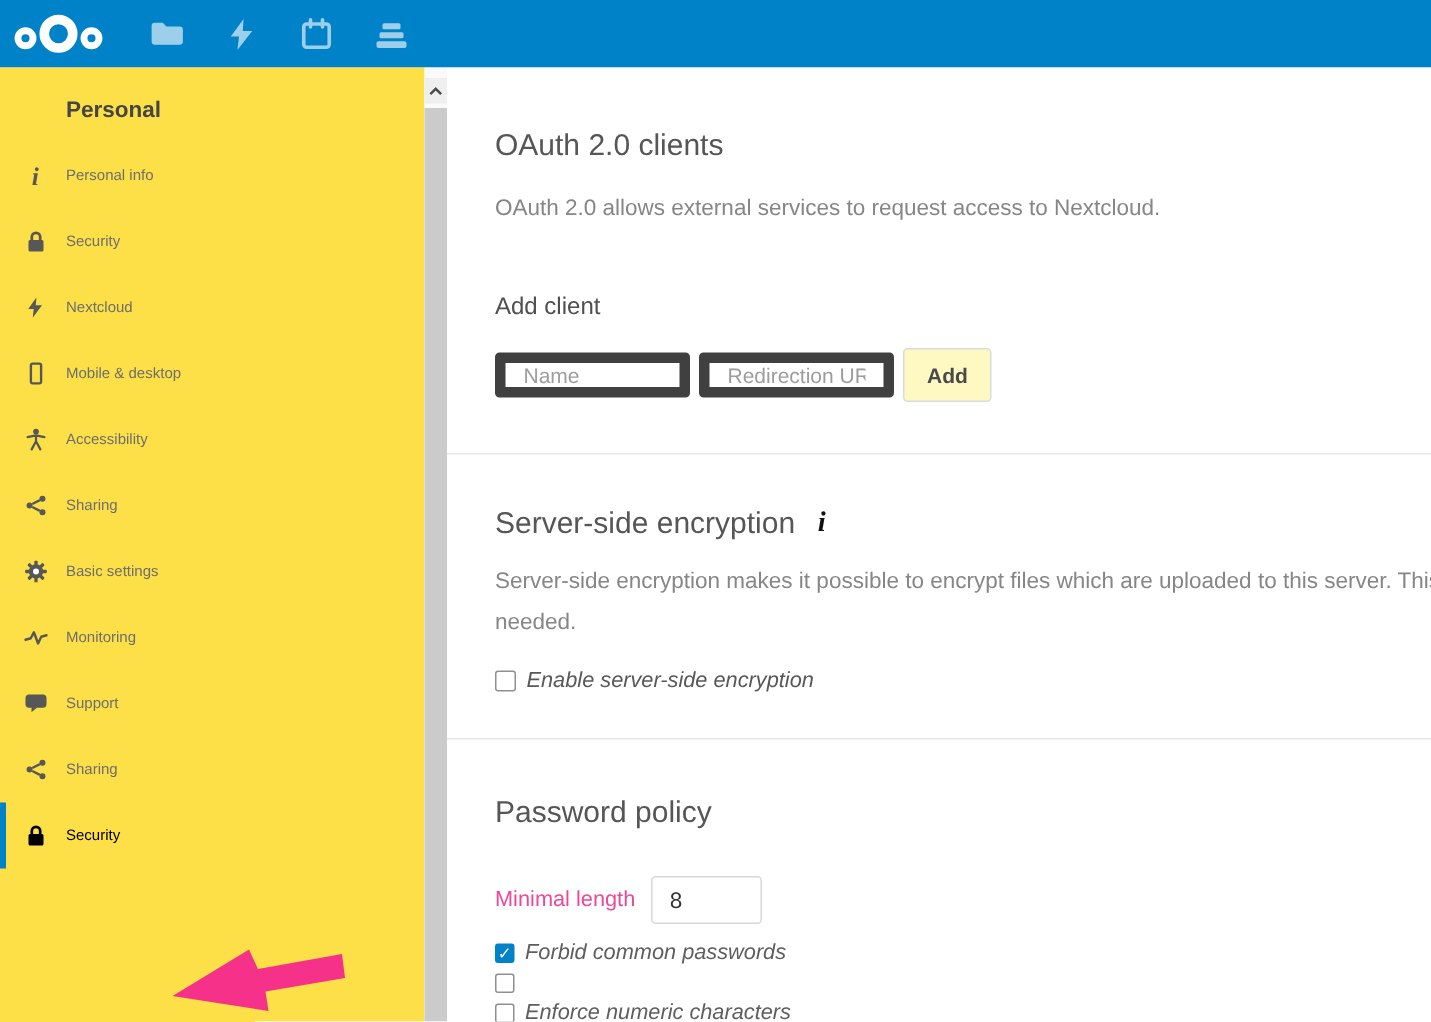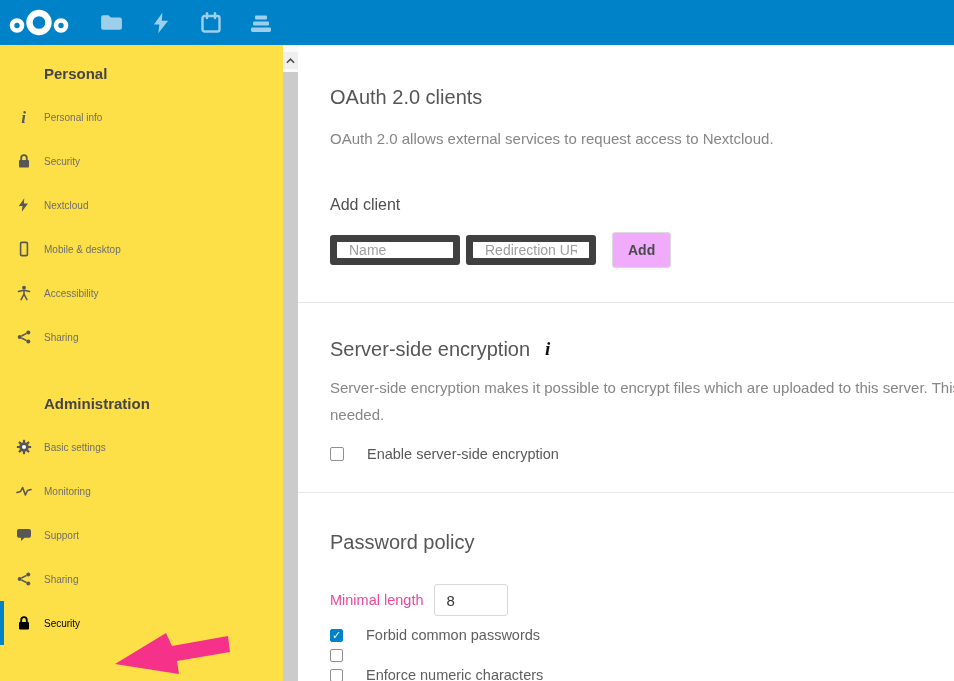--- a/index.html
+++ b/index.html
@@ -45,35 +45,35 @@
   .sec-enc { padding-top:32px; padding-bottom:30px; }
   .sec-pwd { padding-top:35px; }
   h2 { font-size:20px; font-weight:400; color:#565656; line-height:28px; }
   .desc { margin-top:14px; font-size:15px; color:#868686; line-height:27px; }
   .sub-label { margin-top:44px; font-size:16px; color:#4f4f4f; }
   .form-row { margin-top:18px; display:flex; align-items:center; }
   .text-input { height:30px; width:130px; border:7px solid #404040; border-radius:3px;
     padding:0 12px; font-size:14px; color:#333; font-family:"Liberation Sans", sans-serif; outline:none; }
   .text-input::placeholder { color:#9d9d9d; }
   .text-input + .text-input { margin-left:6px; }
-  .btn { margin-left:16px; height:36px; padding:0 15px; background:#f0abfc; border:1px solid #dbdbdb;
+  .btn { margin-left:6px; height:36px; padding:0 15px; background:#fef9c3; border:1px solid #dbdbdb;
     border-radius:3px; font-size:14px; font-weight:bold; color:#4a4a4a; cursor:pointer;
     font-family:"Liberation Sans", sans-serif; }
   .h2-row { display:flex; align-items:center; }
   .info-i { margin-left:15px; font-family:"Liberation Serif", serif; font-style:italic;
     font-weight:bold; font-size:19px; color:#111; cursor:pointer; }
   .desc-enc { margin-top:11px; font-size:15px; color:#868686; line-height:27px; white-space:nowrap; }
 
   .check-row { display:flex; align-items:center; margin-top:18px; }
   .checkbox { width:14px; height:14px; border:1px solid #8f8f8f; border-radius:2px; background:#fff;
     display:inline-flex; align-items:center; justify-content:center; flex:none; cursor:pointer;
     font-family:"DejaVu Sans", sans-serif; }
   .checkbox.checked { background:#0082c9; border-color:#0082c9; }
   .checkbox.checked::after { content:"✓"; color:#fff; font-size:11px; font-weight:bold; line-height:1; }
-  .check-lbl { margin-left:23px; font-size:14.5px; color:#585858; }
+  .check-lbl { margin-left:7px; font-size:14.5px; color:#585858;font-style:italic; }
 
   .minlen-row { margin-top:28px; display:flex; align-items:center; }
   .minlen-lbl { font-size:14.5px; color:#ec4899; }
   .minlen-input { margin-left:10px; width:74px; height:32px; border:1px solid #d8d8d8; border-radius:3px;
     padding:0 12px; font-size:15px; color:#333; font-family:"Liberation Sans", sans-serif; outline:none; }
   .pwd-list { margin-top:9px; }
   .pwd-list .check-row { margin-top:0; height:20px; }
   .pwd-list .checkbox { width:13px; height:13px; }
   .pwd-list .check-lbl { color:#5e5e5e; }
 
@@ -176,21 +176,20 @@
             <circle cx="12.3" cy="3.5" r="2" fill="currentColor"></circle>
             <circle cx="3.7" cy="8" r="2" fill="currentColor"></circle>
             <circle cx="12.3" cy="12.5" r="2" fill="currentColor"></circle>
             <line x1="5.5" y1="7" x2="10.6" y2="4.4" stroke="currentColor" stroke-width="1.6"></line>
             <line x1="5.5" y1="9" x2="10.6" y2="11.6" stroke="currentColor" stroke-width="1.6"></line>
           </svg>
         </span>
         <span class="lbl">Sharing</span>
       </div>
 
-      <div class="caption admin">Administration</div>
 
 
       <div class="item">
         <span class="ic">
           <svg width="16" height="16" viewBox="0 0 16 16">
             <g fill="currentColor">
               <rect x="6.9" y="0.8" width="2.2" height="3.4" rx="0.6"></rect>
               <rect x="6.9" y="0.8" width="2.2" height="3.4" rx="0.6" transform="rotate(45 8 8)"></rect>
               <rect x="6.9" y="0.8" width="2.2" height="3.4" rx="0.6" transform="rotate(90 8 8)"></rect>
               <rect x="6.9" y="0.8" width="2.2" height="3.4" rx="0.6" transform="rotate(135 8 8)"></rect>

